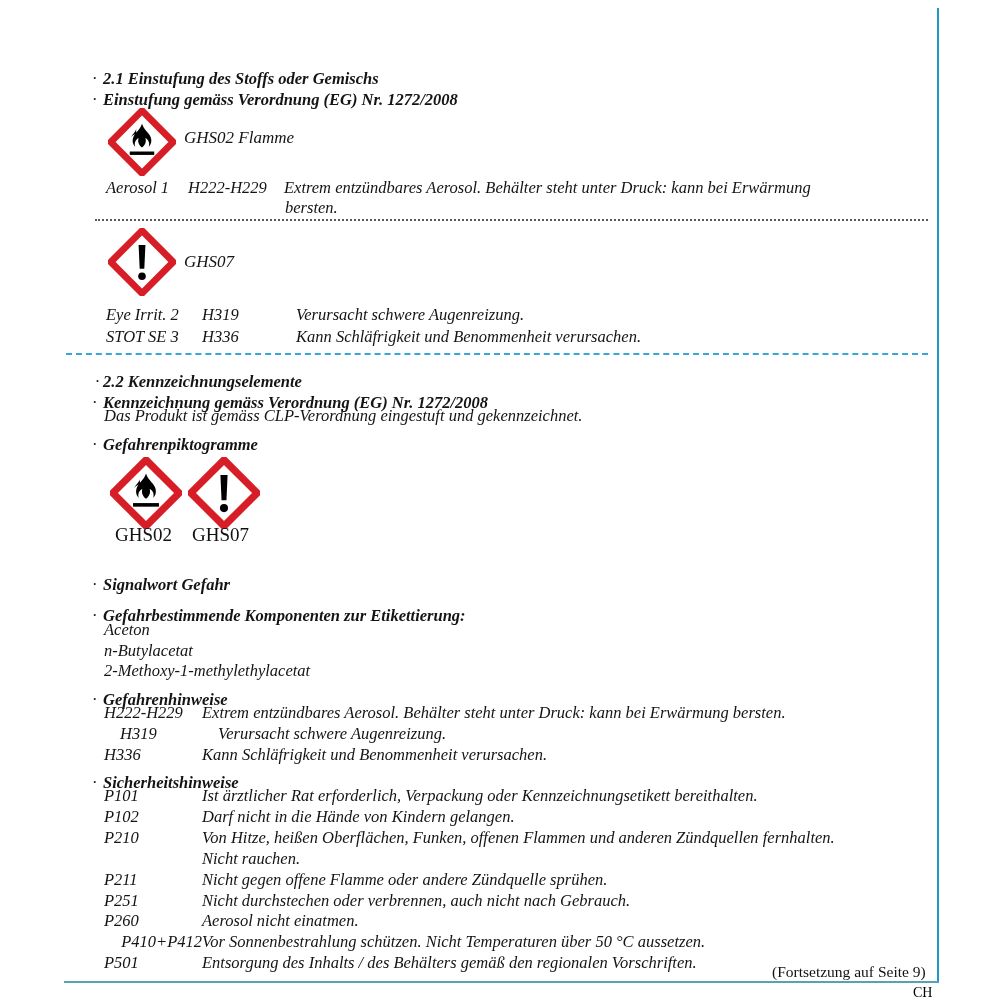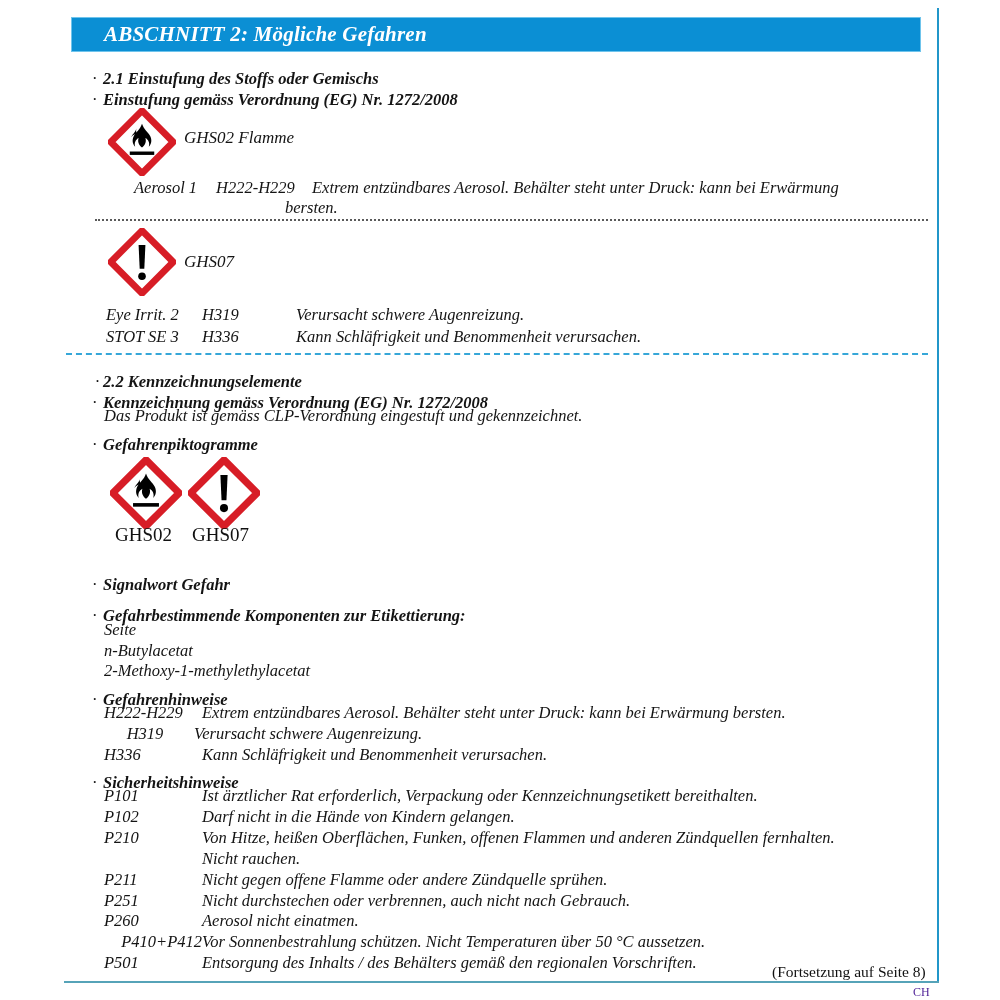--- a/index.html
+++ b/index.html
@@ -142,37 +142,34 @@
   
   .footer-note {
     position: absolute;
     font-size: 15.5px;
     font-style: normal;
     color: #111;
     white-space: nowrap;
   }
   .footer-cc {
     position: absolute;
-    font-size: 12px;
+    font-size: 14px;
     font-style: normal;
-    color: #4c1d95;
+    color: #000000;
     white-space: nowrap;
   }
 </style>
 </head>
 <body>
 
 <div id="sds-page">
 
   <div class="frame-line-right"></div>
   <div class="frame-line-bottom"></div>
 
-  <div class="section-bar">
-    <div class="section-bar-title">ABSCHNITT 2: Mögliche Gefahren</div>
-  </div>
 
   <div class="content">
 
     <div class="line bold" style="left:92px; top:61px;">
       <span class="bullet">·</span><span>2.1 Einstufung des Stoffs oder Gemischs</span>
     </div>
 
     <div class="line bold" style="left:92px; top:82px;">
       <span class="bullet">·</span><span>Einstufung gemäss Verordnung (EG) Nr. 1272/2008</span>
     </div>
@@ -184,21 +181,21 @@
           <path d="M50 23 C47 32 41 35 38 41 C35 47 36 53 40 57 C38 51 41 46 45 44
                    C43 50 46 55 50 58 C54 55 57 50 55 44 C59 46 62 51 60 57
                    C64 53 65 47 62 41 C59 35 53 32 50 23 Z"></path>
           <path d="M42 30 C40 36 36 38 34 43 C36 40 40 38 43 38 C41 35 41 32 42 30 Z"></path>
           <rect x="32" y="64" width="36" height="5"></rect>
         </g>
       </svg>
     </div>
     <div class="ghs-label" style="left:184px; top:128px;">GHS02 Flamme</div>
 
-    <div class="row" style="left:106px; top:178px;margin-left:28px;">
+    <div class="row" style="left:106px; top:178px;">
       <span class="code" style="width:82px;">Aerosol 1</span><span class="code" style="width:96px;">H222-H229</span><span class="txt">Extrem entzündbares Aerosol. Behälter steht unter Druck: kann bei Erwärmung</span>
     </div>
     <div class="row" style="left:285px; top:198px;">
       <span class="txt">bersten.</span>
     </div>
 
     <div class="dotted-divider" style="left:95px; top:219px; width:833px;"></div>
 
     <div class="ghs" style="left:108px; top:228px;">
       <svg width="68" height="68" viewBox="0 0 100 100">
@@ -259,32 +256,32 @@
     </div>
     <div class="ghs-caption" style="left:192px; top:524px;">GHS07</div>
 
     <div class="line bold" style="left:92px; top:567px;">
       <span class="bullet">·</span><span>Signalwort Gefahr</span>
     </div>
 
     <div class="line bold" style="left:92px; top:598px;">
       <span class="bullet">·</span><span>Gefahrbestimmende Komponenten zur Etikettierung:</span>
     </div>
-    <div class="line" style="left:104px; top:620px;">Seite</div>
+    <div class="line" style="left:104px; top:620px;">Aceton</div>
     <div class="line" style="left:104px; top:641px;">n-Butylacetat</div>
     <div class="line" style="left:104px; top:661px;">2-Methoxy-1-methylethylacetat</div>
 
     <div class="line bold" style="left:92px; top:682px;">
       <span class="bullet">·</span><span>Gefahrenhinweise</span>
     </div>
 
     <div class="row" style="left:104px; top:703px;">
       <span class="code" style="width:98px;">H222-H229</span><span class="txt">Extrem entzündbares Aerosol. Behälter steht unter Druck: kann bei Erwärmung bersten.</span>
     </div>
-    <div class="row" style="left:96px; top:724px;text-align:center;">
+    <div class="row" style="left:120px; top:724px;">
       <span class="code" style="width:98px;">H319</span><span class="txt">Verursacht schwere Augenreizung.</span>
     </div>
     <div class="row" style="left:104px; top:745px;">
       <span class="code" style="width:98px;">H336</span><span class="txt">Kann Schläfrigkeit und Benommenheit verursachen.</span>
     </div>
 
     <div class="line bold" style="left:92px; top:765px;font-family:Liberation Serif, serif;">
       <span class="bullet">·</span><span>Sicherheitshinweise</span>
     </div>
 
@@ -309,17 +306,17 @@
     <div class="row" style="left:104px; top:911px;">
       <span class="code" style="width:98px;">P260</span><span class="txt">Aerosol nicht einatmen.</span>
     </div>
     <div class="row" style="left:104px; top:932px;text-align:right;">
       <span class="code" style="width:98px;">P410+P412</span><span class="txt">Vor Sonnenbestrahlung schützen. Nicht Temperaturen über 50 °C aussetzen.</span>
     </div>
     <div class="row" style="left:104px; top:953px;">
       <span class="code" style="width:98px;">P501</span><span class="txt">Entsorgung des Inhalts / des Behälters gemäß den regionalen Vorschriften.</span>
     </div>
 
-    <div class="footer-note" style="left:772px; top:963px;">(Fortsetzung auf Seite 8)</div>
+    <div class="footer-note" style="left:772px; top:963px;">(Fortsetzung auf Seite 9)</div>
     <div class="footer-cc" style="left:913px; top:985px;">CH</div>
 
   </div>
 </div>
 
 </body></html>

